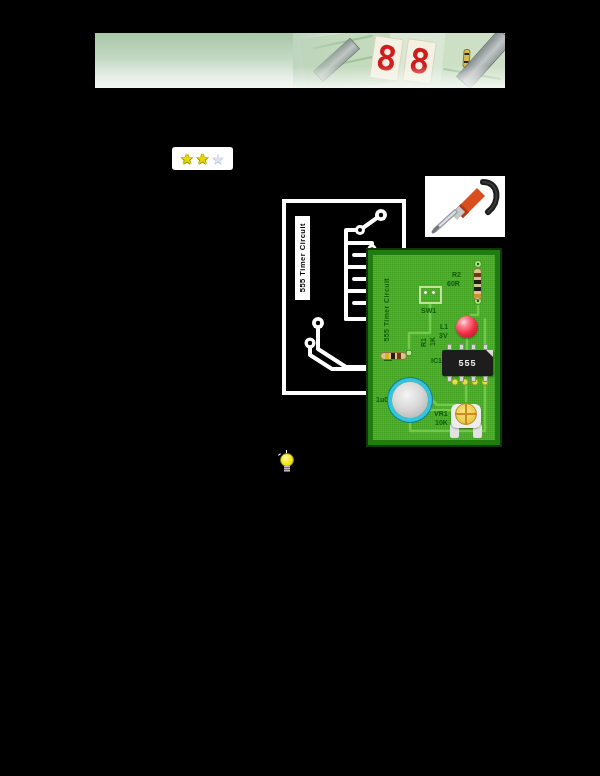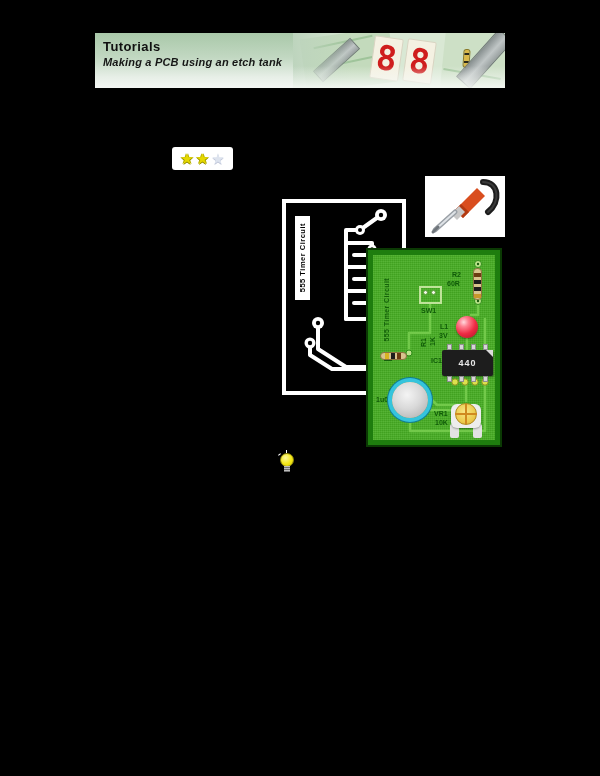--- a/index.html
+++ b/index.html
@@ -123,24 +123,20 @@
       <span class="digit">8</span>
     </div>
     <div class="sevenseg" style="left:112px;top:7px;transform:rotate(8deg);">
       <span class="digit">8</span>
     </div>
     <div class="mini-resistor" style="left:170px;top:16px;transform:rotate(4deg);"></div>
     <div class="chip-gray" style="left:182px;top:-6px;width:19px;height:64px;transform:rotate(42deg);"></div>
     <div class="banner-fadeL"></div>
     <div class="banner-fadeB"></div>
   </div>
-  <div class="banner-text">
-    <div class="banner-title">Tutorials</div>
-    <div class="banner-subtitle">Making a PCB using an etch tank</div>
-  </div>
 </div>
 
 <div class="rating">
   <span class="star filled">★</span>
   <span class="star filled">★</span>
   <span class="star empty">★</span>
 </div>
 
 <div class="etch">
   <svg width="116" height="188" viewBox="0 0 116 188">
@@ -248,21 +244,21 @@
   <div class="ic">
     <div class="ic-pin" style="left:5px;top:-6px;"></div>
     <div class="ic-pin" style="left:17px;top:-6px;"></div>
     <div class="ic-pin" style="left:29px;top:-6px;"></div>
     <div class="ic-pin" style="left:41px;top:-6px;"></div>
     <div class="ic-pin" style="left:5px;bottom:-6px;"></div>
     <div class="ic-pin" style="left:17px;bottom:-6px;"></div>
     <div class="ic-pin" style="left:29px;bottom:-6px;"></div>
     <div class="ic-pin" style="left:41px;bottom:-6px;"></div>
     <div class="notch"></div>
-    <span class="mark">440</span>
+    <span class="mark">555</span>
   </div>
 
   <div class="pcb-label" style="left:16px;top:132px;">C1</div>
   <div class="pcb-label" style="left:3px;top:141px;">1u0</div>
   <div class="cap"></div>
 
   <div class="pcb-label" style="left:61px;top:155px;">VR1</div>
   <div class="pcb-label" style="left:62px;top:164px;">10K</div>
   <div class="vr">
     <div class="leg" style="left:1px;"></div>

